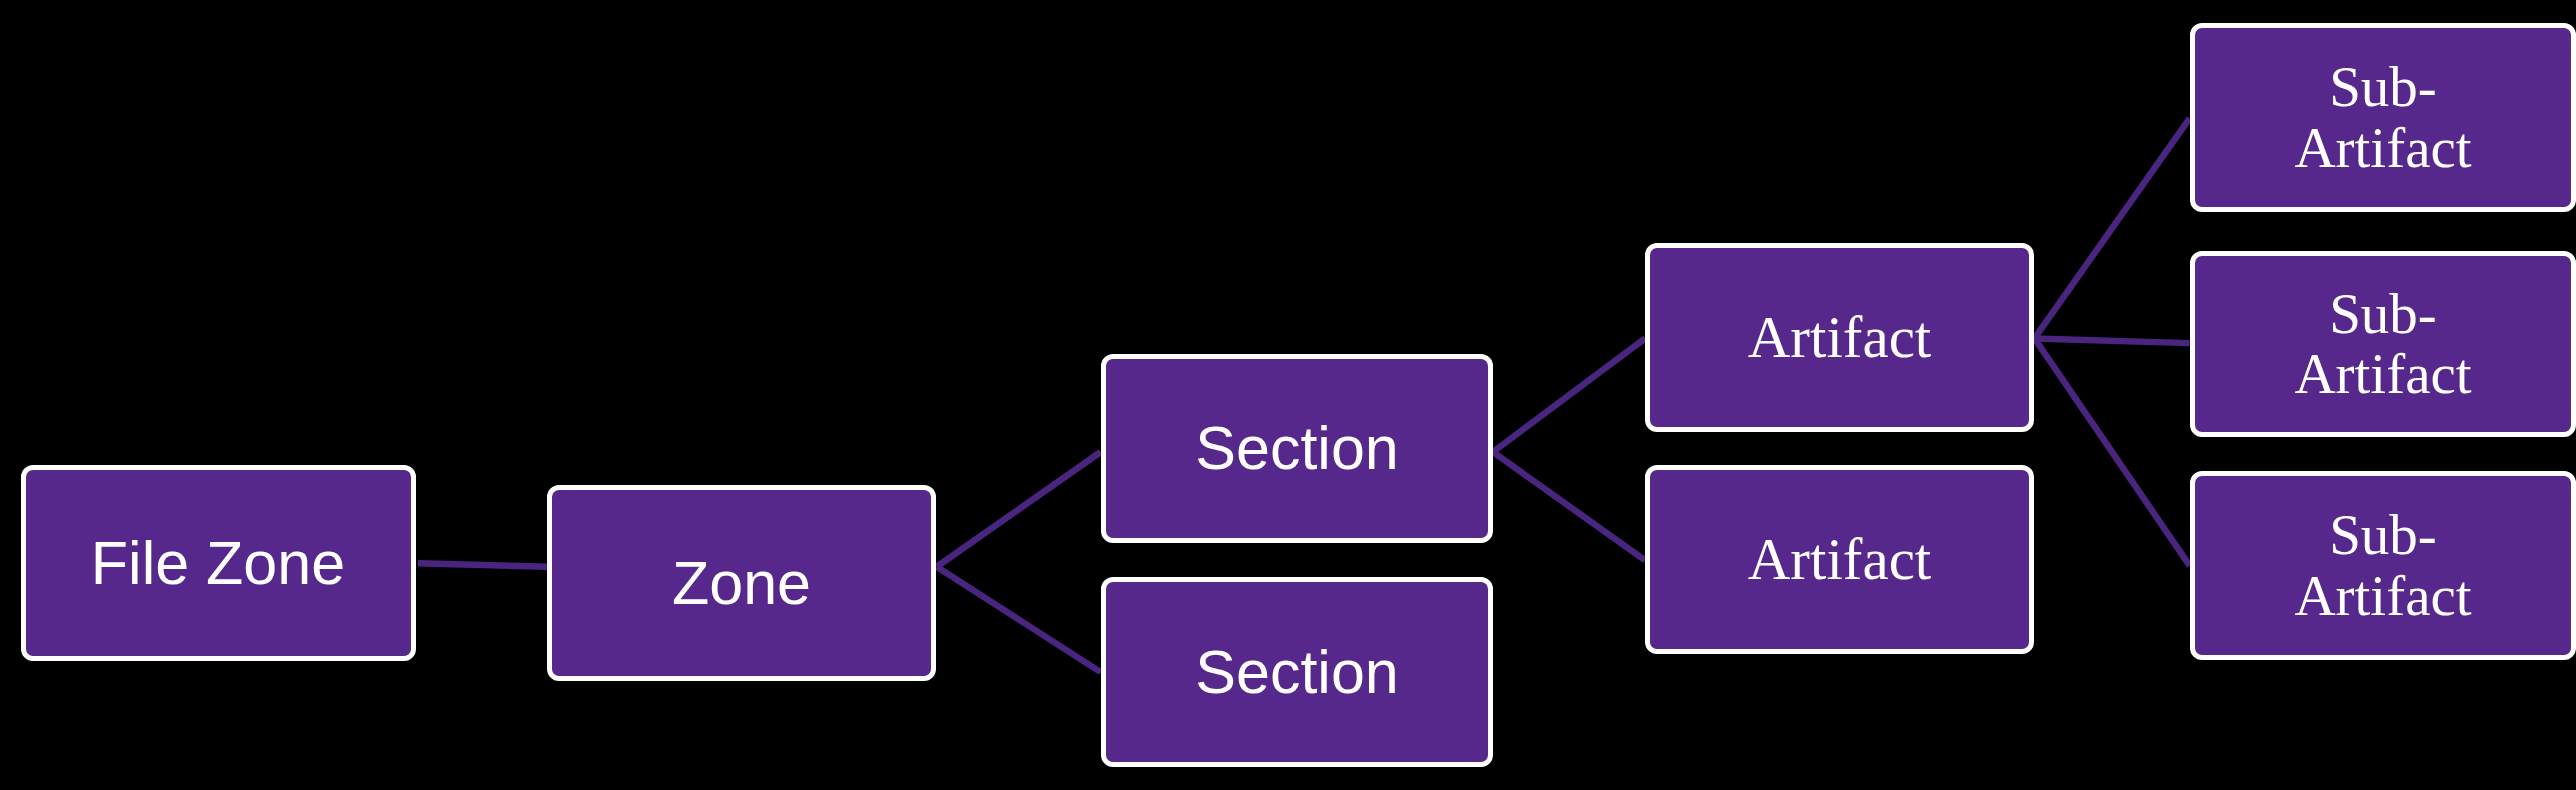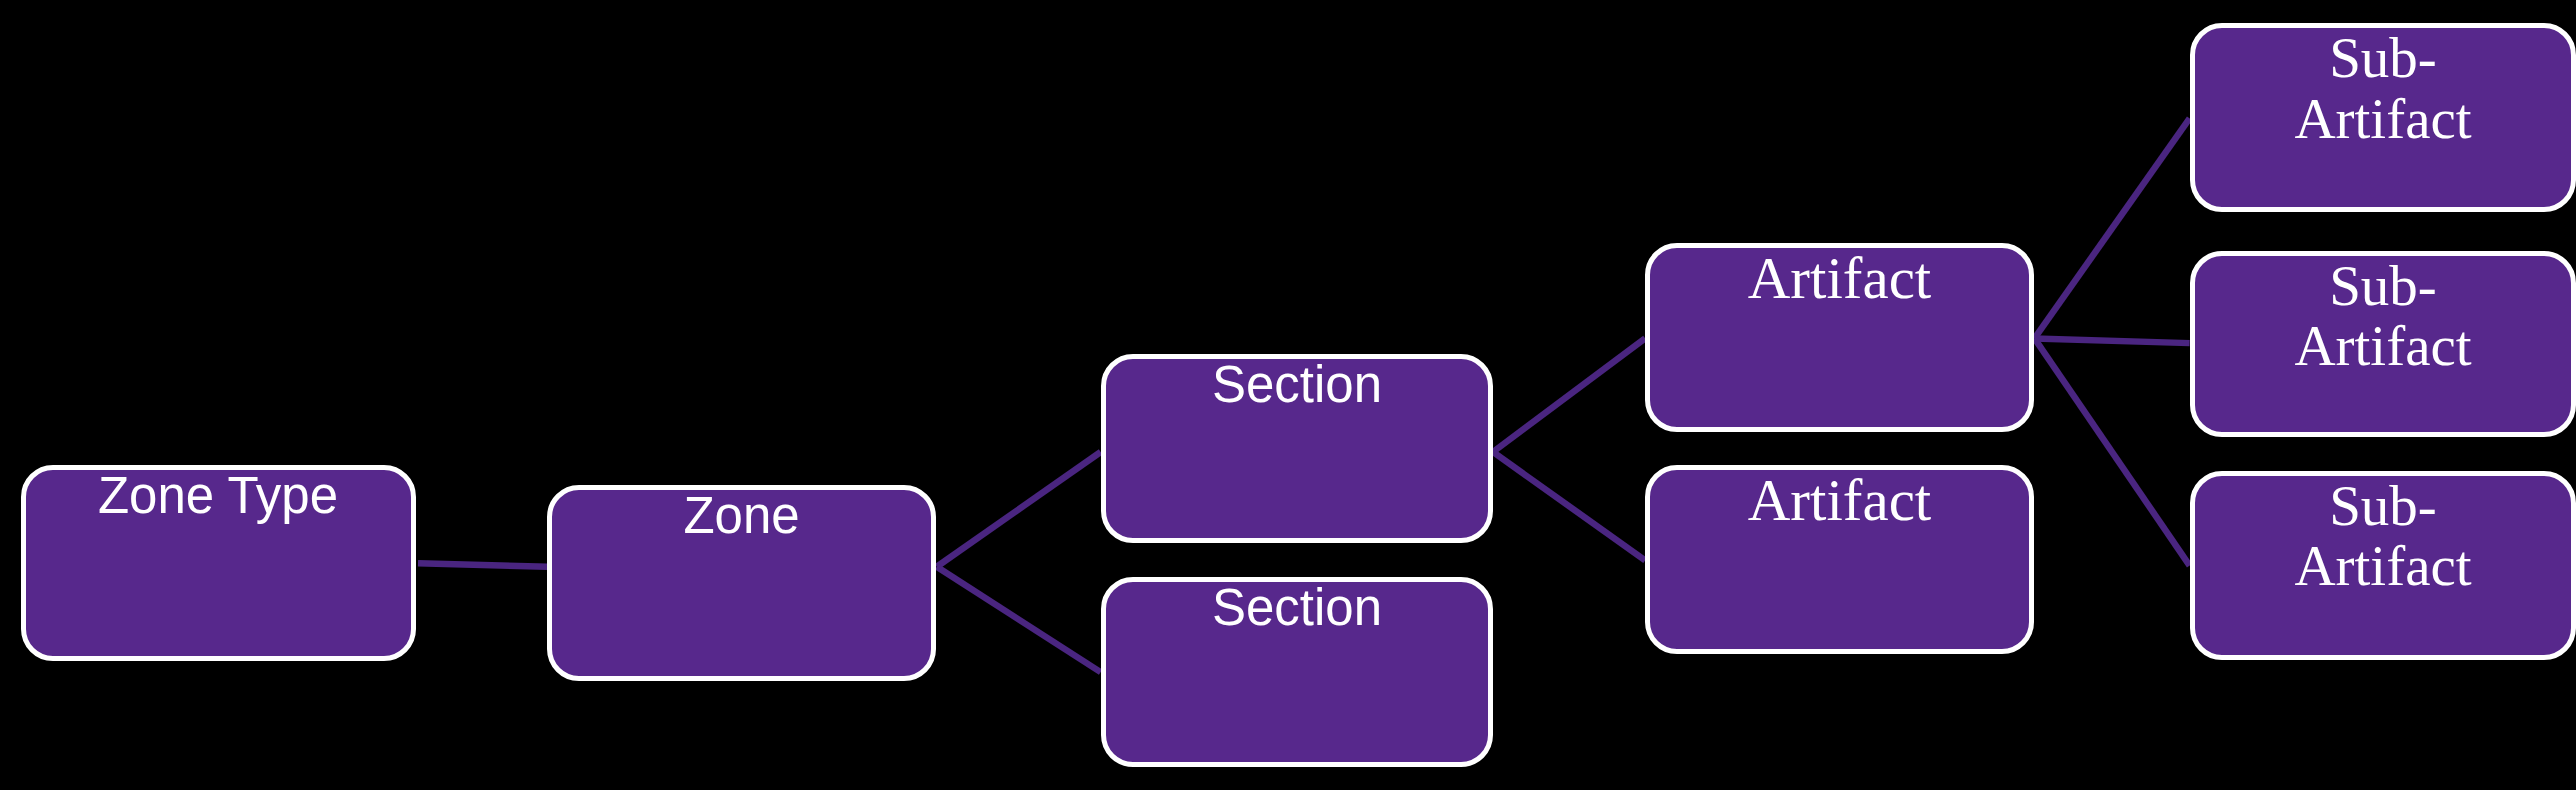--- a/index.html
+++ b/index.html
@@ -22,37 +22,38 @@
     top: 0;
     width: 2576px;
     height: 791px;
     pointer-events: none;
   }
   .node {
     position: absolute;
     box-sizing: border-box;
     background: #57288C;
     border: 5.3px solid #FFFFFF;
-    border-radius: 32px;
+    border-radius: 12px;
     display: flex;
+    align-items: center;
     justify-content: center;
     text-align: center;
     color: #FFFFFF;
     z-index: 5;
   }
   .node-label {
     display: block;
     line-height: 1.02;
     white-space: pre-line;
     padding: 0 5.9px;
   }
   .font-sans .node-label {
     font-family: "Liberation Sans", sans-serif;
     font-weight: 400;
-    font-size: 51px;
+    font-size: 61px;
   }
   .font-serif .node-label {
     font-family: "Liberation Serif", "DejaVu Serif", serif;
     font-weight: 400;
     font-size: 59px;
   }
   .font-serif.two-line .node-label {
     font-size: 57px;
     line-height: 1.06;
   }
@@ -67,21 +68,21 @@
       <line x1="1600" y1="968" x2="1880" y2="772" stroke="#4A2580" stroke-width="11" stroke-linecap="butt"></line>
       <line x1="1600" y1="968" x2="1880" y2="1148" stroke="#4A2580" stroke-width="11" stroke-linecap="butt"></line>
       <line x1="2550" y1="772" x2="2810" y2="578" stroke="#4A2580" stroke-width="11" stroke-linecap="butt"></line>
       <line x1="2550" y1="772" x2="2810" y2="957" stroke="#4A2580" stroke-width="11" stroke-linecap="butt"></line>
       <line x1="3475" y1="578" x2="3740" y2="202" stroke="#4A2580" stroke-width="11" stroke-linecap="butt"></line>
       <line x1="3475" y1="578" x2="3740" y2="586" stroke="#4A2580" stroke-width="11" stroke-linecap="butt"></line>
       <line x1="3475" y1="578" x2="3740" y2="966" stroke="#4A2580" stroke-width="11" stroke-linecap="butt"></line>
     </svg>
 
   <div class="node font-sans" style="left: 20.5px; top: 465px; width: 395px; height: 196px; background: rgb(87, 40, 140); border-color: rgb(255, 255, 255);">
-    <span class="node-label">Zone Type</span>
+    <span class="node-label">File Zone</span>
   </div>
 
   <div class="node font-sans" style="left: 547px; top: 465px; width: 389px; height: 196px; background: rgb(87, 40, 140); border-color: rgb(255, 255, 255); margin-top: 20px;">
     <span class="node-label">Zone</span>
   </div>
 
   <div class="node font-sans" style="left: 1101px; top: 354px; width: 392px; height: 189px; background: rgb(87, 40, 140); border-color: rgb(255, 255, 255);">
     <span class="node-label">Section</span>
   </div>
   <div class="node font-sans" style="left: 1101px; top: 577px; width: 392px; height: 190px; background: rgb(87, 40, 140); border-color: rgb(255, 255, 255);">

